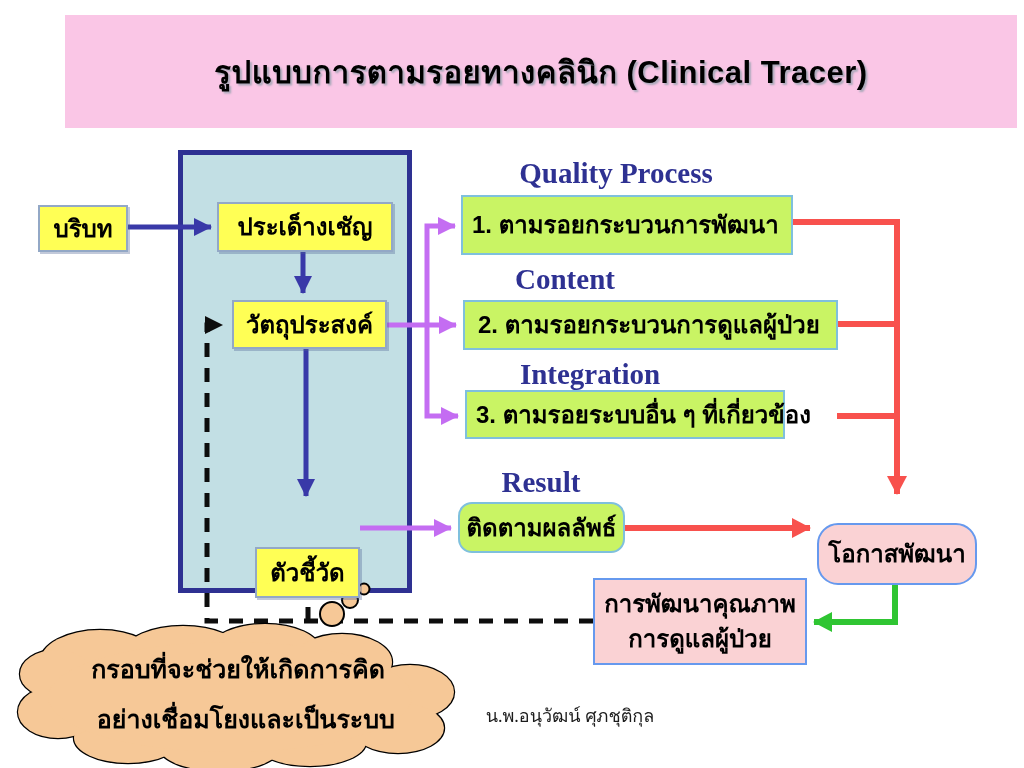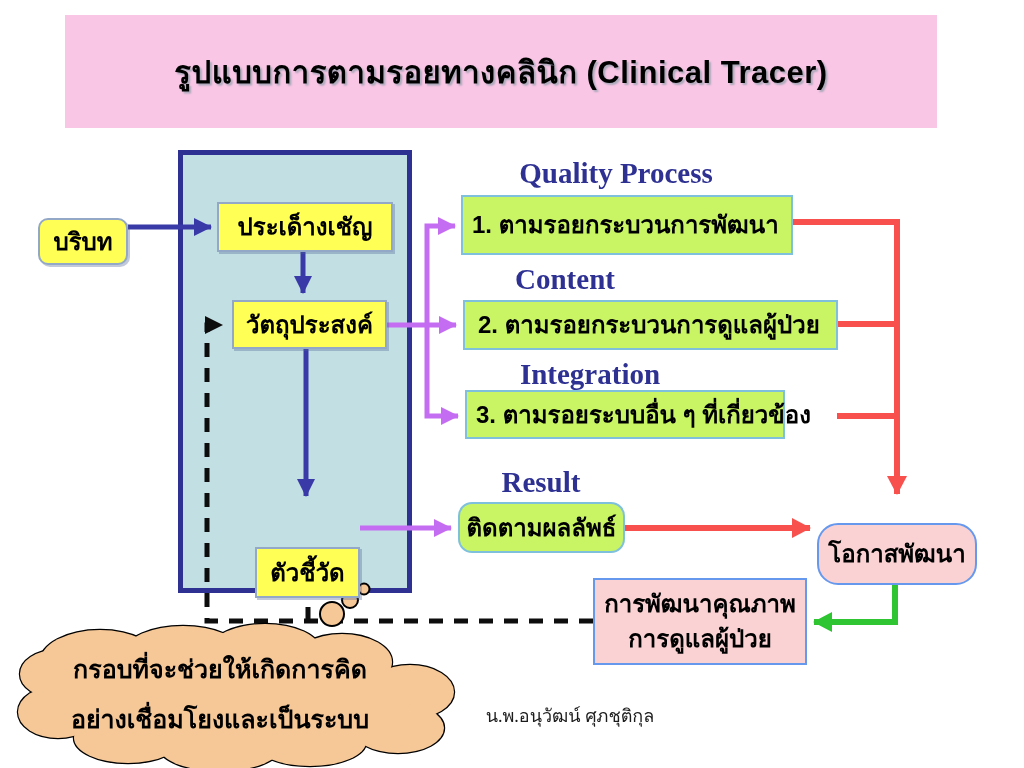--- a/index.html
+++ b/index.html
@@ -2,21 +2,21 @@
 <html style="--banner-bg: #fac6e6; --panel-bg: #c2dfe4; --panel-border: #2e3192; --yellow-box: #ffff55; --green-box: #c9f464; --pink-box: #fad2d4; --pink-box-border: #6699ee; --header-text: #2e3192; --arrow-blue: #3939a8; --arrow-purple: #c46df2; --arrow-red: #f8514d; --arrow-green: #2fc532; --cloud-fill: #f6c897;"><head>
 <meta charset="utf-8">
 <style>
   html,body{margin:0;padding:0;background:#fff;}
   #slide{
     position:relative;width:1024px;height:768px;background:#fff;overflow:hidden;
     font-family:"Liberation Sans",sans-serif;
   }
   
   .banner{
-    position:absolute;left:65px;top:15px;width:872px;height:113px;
+    position:absolute;left:65px;top:15px;width:952px;height:113px;
     background:var(--banner-bg,#fac6e6);
     display:flex;align-items:center;justify-content:center;z-index:2;
   }
   .banner .title{
     font-size:31px;font-weight:bold;color:#000;letter-spacing:.5px;
     text-shadow:2px 2px 2px #a9a9b9;
   }
   
   .panel{
     position:absolute;left:178px;top:150px;width:234px;height:443px;
@@ -43,21 +43,21 @@
   }
   .leftpad{justify-content:flex-start;padding-left:9px;}
   
   .hdr{
     position:absolute;z-index:4;text-align:center;
     font-family:"Liberation Serif",serif;font-weight:bold;font-size:29px;
     color:var(--header-text,#2e3192);white-space:nowrap;
   }
   
   .cloudtext{
-    position:absolute;z-index:6;text-align:center;font-weight:bold;
+    position:absolute;z-index:6;text-align:right;font-weight:bold;
     font-size:25px;color:#000;white-space:nowrap;
   }
   
   .footer{
     position:absolute;left:420px;top:701px;width:300px;z-index:4;
     font-family:"Liberation Serif",serif;font-size:18px;color:#1c1c1c;text-align:center;
   }
   
   #wires{position:absolute;left:0;top:0;width:1024px;height:768px;z-index:3;}
   .st-blue  {stroke:var(--arrow-blue,#3939a8);stroke-width:5;fill:none;}
@@ -150,21 +150,21 @@
           <ellipse cx="230" cy="697" rx="182" ry="55"></ellipse>
       </g>
       <g>
         <circle class="bubble" cx="332" cy="614" r="12"></circle>
         <circle class="bubble" cx="350" cy="600" r="8"></circle>
         <circle class="bubble" cx="364" cy="589" r="5.5"></circle>
       </g>
     </g>
   </svg>
 
-  <div class="box yellow" style="left:38px;top:218px;width:90px;height:47px;border-radius:10px;">บริบท</div>
+  <div class="box yellow" style="left:38px;top:205px;width:90px;height:47px;">บริบท</div>
   <div class="box yellow" style="left:217px;top:202px;width:176px;height:50px;">ประเด็างเชัญ</div>
   <div class="box yellow" style="left:232px;top:300px;width:155px;height:49px;">วัตถุประสงค์</div>
   <div class="box yellow" style="left:255px;top:503px;width:105px;height:51px;margin-top:44px;">ตัวชี้วัด</div>
 
   <div class="hdr" style="left:445px;top:157px;width:342px;">Quality Process</div>
   <div class="hdr" style="left:445px;top:263px;width:240px;">Content</div>
   <div class="hdr" style="left:460px;top:358px;width:260px;">Integration</div>
   <div class="hdr" style="left:441px;top:466px;width:200px;">Result</div>
 
   <div class="box green leftpad" style="left:461px;top:195px;width:332px;height:60px;">1. ตามรอยกระบวนการพัฒนา</div>

